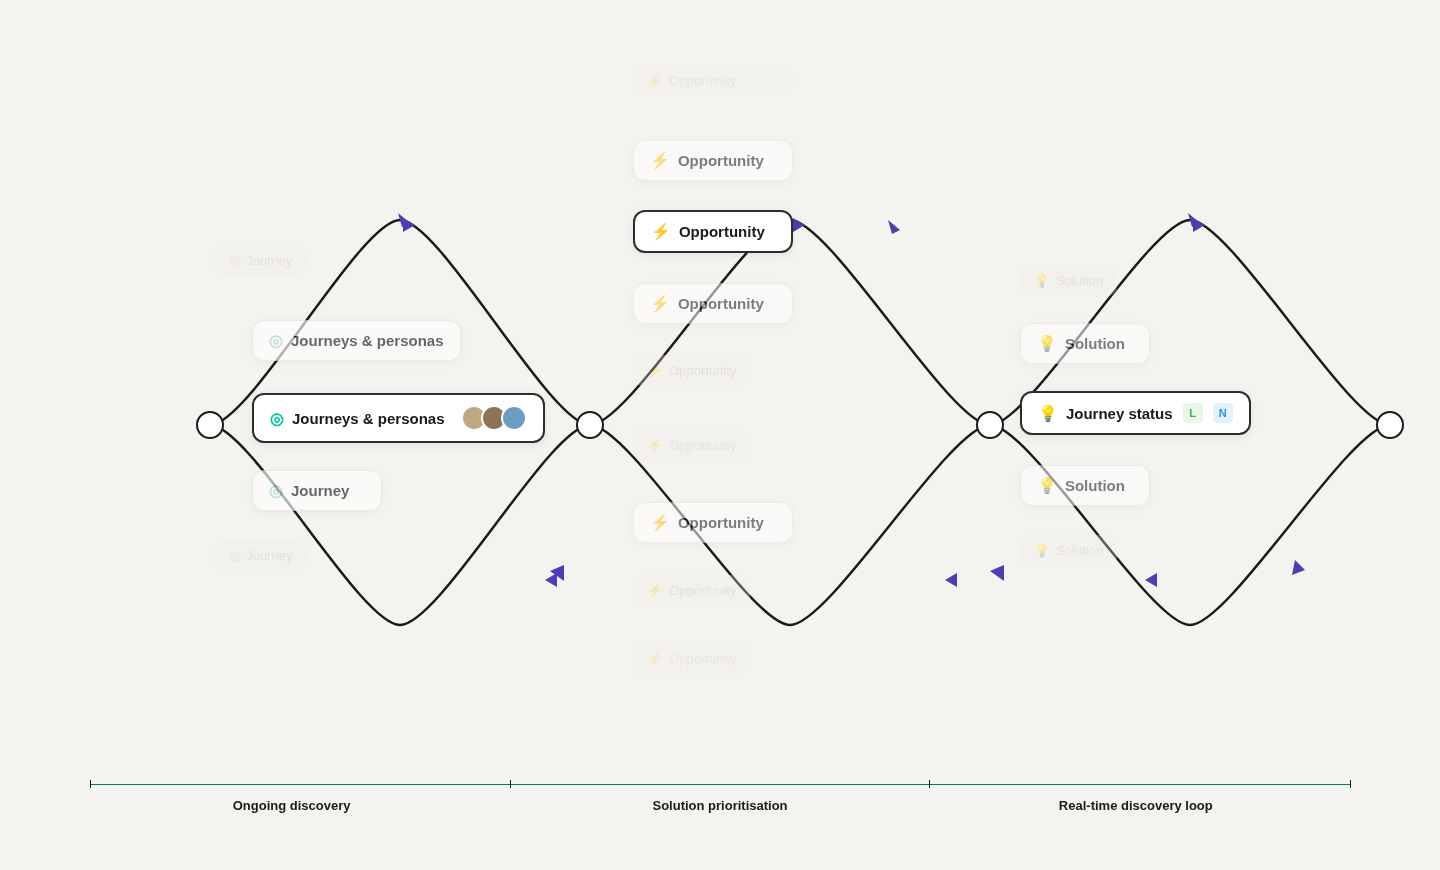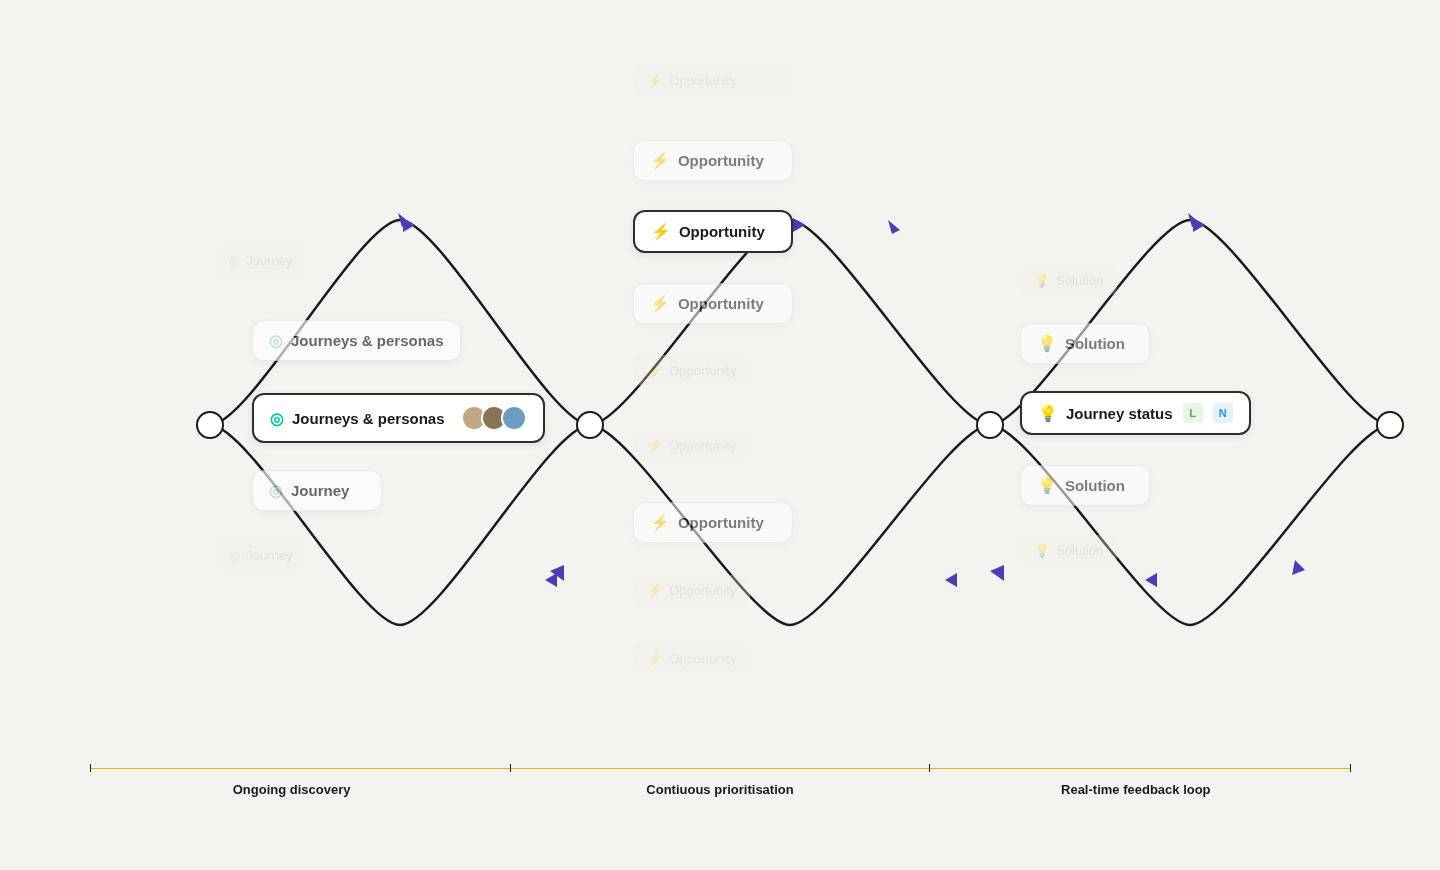--- a/index.html
+++ b/index.html
@@ -91,25 +91,25 @@
       height: 28px;
       border-radius: 50%;
       border: 2.5px solid #1a1a1a;
       background: #fff;
       transform: translate(-50%, -50%);
     }
 
     
     .timeline {
       position: absolute;
-      bottom: 76px;
+      bottom: 60px;
       left: 60px;
       right: 60px;
       height: 1px;
-      background: #eab308;
+      background: #0f766e;
     }
     .timeline-tick {
       position: absolute;
       width: 1px;
       height: 8px;
       background: #1a1a1a;
       top: -4px;
     }
     .timeline-label {
       position: absolute;
@@ -296,17 +296,17 @@
     <span>Solution</span>
   </div>
 
   <div class="timeline">
     <div class="timeline-tick" style="left:0;"></div>
     <div class="timeline-tick" style="left:33.3%;"></div>
     <div class="timeline-tick" style="left:66.6%;"></div>
     <div class="timeline-tick" style="left:100%;"></div>
 
     <span class="timeline-label" style="left:16%;">Ongoing discovery</span>
-    <span class="timeline-label" style="left:50%;">Contiuous prioritisation</span>
-    <span class="timeline-label" style="left:83%;">Real-time feedback loop</span>
+    <span class="timeline-label" style="left:50%;">Solution prioritisation</span>
+    <span class="timeline-label" style="left:83%;">Real-time discovery loop</span>
   </div>
 
 </div>
 
 </body></html>

